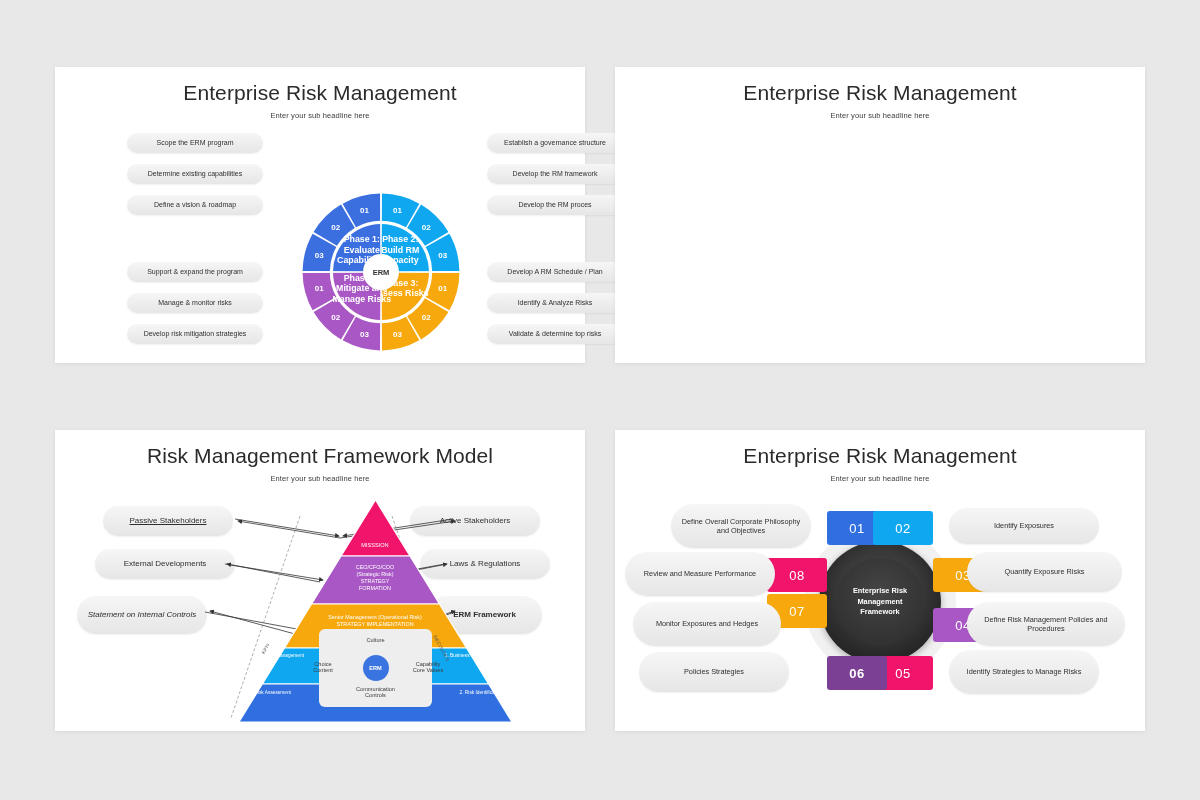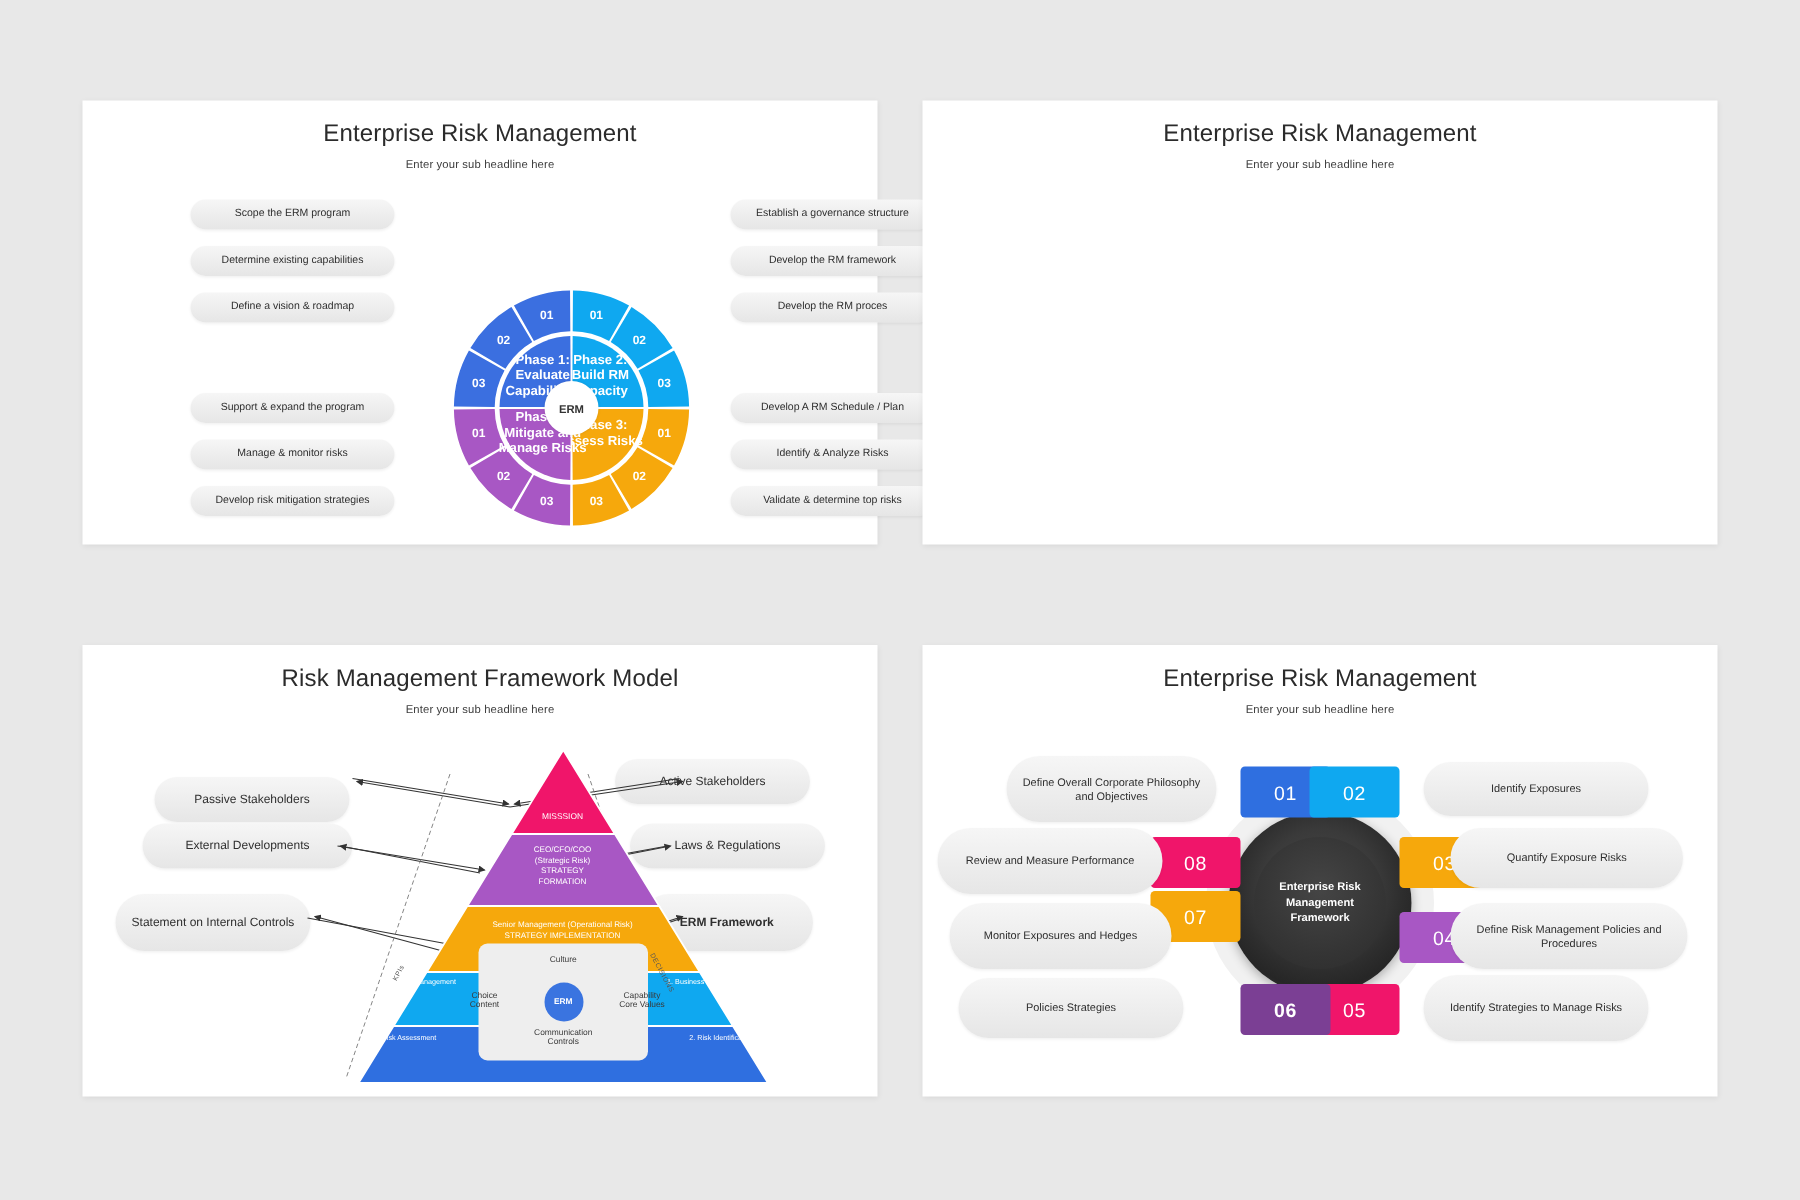--- a/index.html
+++ b/index.html
@@ -16,21 +16,21 @@
     background: #ffffff;
     box-shadow: 0 1px 4px rgba(0,0,0,0.07);
   }
   #slide1 { left: 55px;  top: 67px;  width: 530px; height: 296px; }
   #slide2 { left: 615px; top: 67px;  width: 530px; height: 296px; }
   #slide3 { left: 55px;  top: 430px; width: 530px; height: 301px; }
   #slide4 { left: 615px; top: 430px; width: 530px; height: 301px; }
 
   .s-title {
     text-align: center;
-    font-size: 16px;
+    font-size: 21px;
     font-weight: 400;
     color: #2b2b2b;
     letter-spacing: 0.1px;
     margin-top: 14px;
   }
   .s-sub {
     text-align: center;
     font-size: 7.5px;
     color: #3c3c3c;
     margin-top: 6px;
@@ -202,23 +202,23 @@
     <div class="s-title">Enterprise Risk Management</div>
     <div class="s-sub">Enter your sub headline here</div>
 
   </div>
 
   <div class="slide" id="slide3">
     <div class="s-title">Risk Management Framework Model</div>
     <div class="s-sub">Enter your sub headline here</div>
     <div class="s3-stage">
       <div id="s3-pills">
-          <div class="pill s3-pill" style="top: 32px; left: 48px; width: 130px; height: 30px;">Passive Stakeholders</div>
+          <div class="pill s3-pill" style="top: 20px; left: 48px; width: 130px; height: 30px; text-decoration: underline;">Passive Stakeholders</div>
           <div class="pill s3-pill" style="top: 63px; left: 40px; width: 140px; height: 30px;">External Developments</div>
-          <div class="pill s3-pill" style="top: 110px; left: 22px; width: 130px; height: 38px;">Statement on Internal Controls</div>
+          <div class="pill s3-pill" style="top: 110px; left: 22px; width: 130px; height: 38px; font-style: italic;">Statement on Internal Controls</div>
           <div class="pill s3-pill" style="top: 20px; left: 355px; width: 130px; height: 30px;">Active Stakeholders</div>
           <div class="pill s3-pill" style="top: 63px; left: 365px; width: 130px; height: 30px;">Laws &amp; Regulations</div>
           <div class="pill s3-pill" style="top: 110px; left: 372px; width: 115px; height: 38px; font-weight: bold;">ERM Framework</div>
         </div>
       <svg id="s3-arrows" width="530" height="245" style="position:absolute;left:0;top:0">
           <defs>
             <marker id="ah" markerWidth="6" markerHeight="6" refX="5" refY="3" orient="auto">
               <path d="M0,0 L6,3 L0,6 z" fill="#333"></path>
             </marker>
           </defs>

